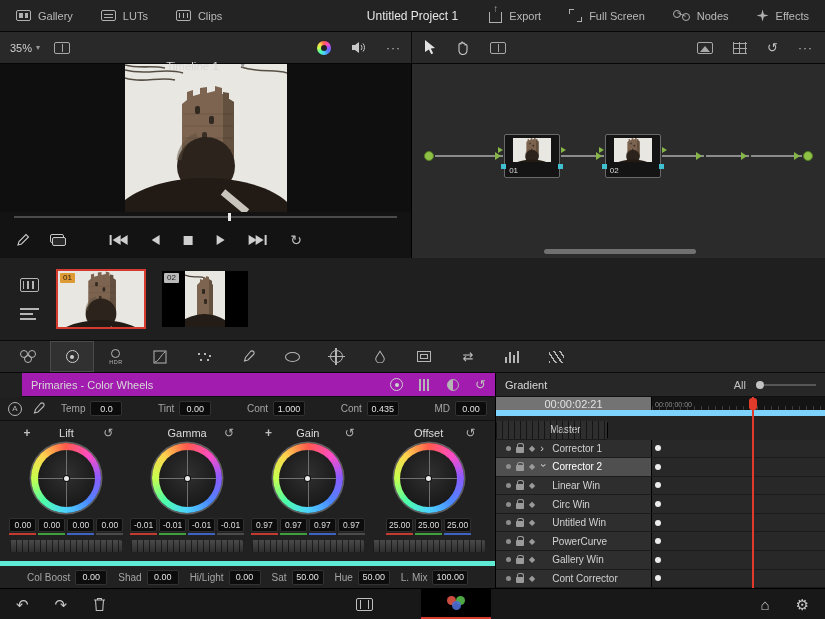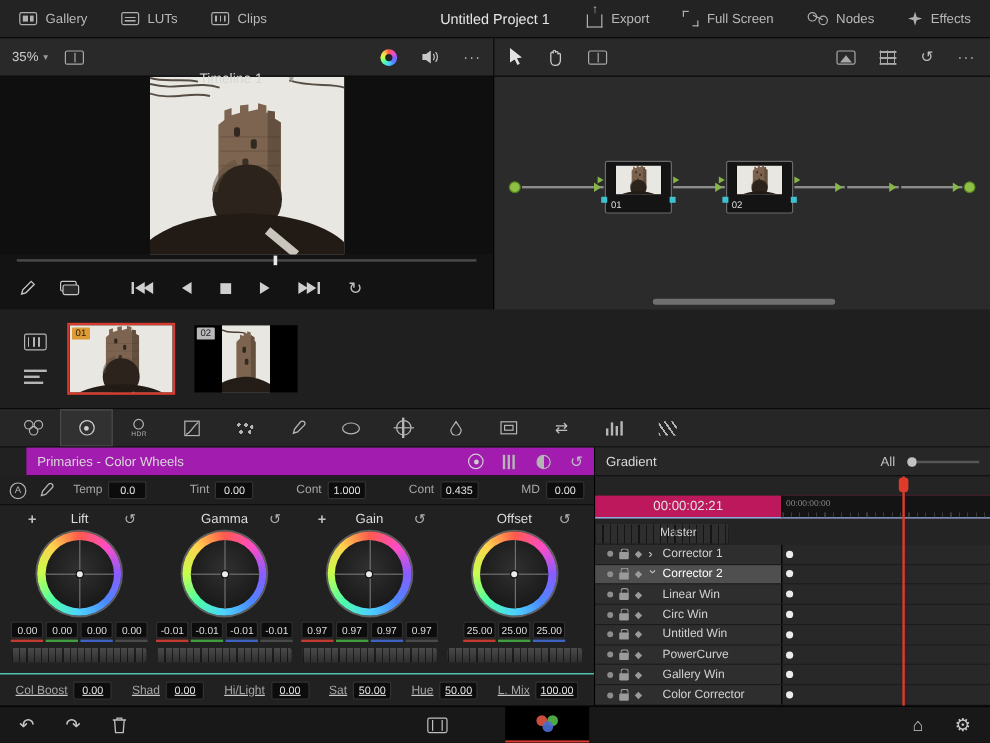--- a/index.html
+++ b/index.html
@@ -184,32 +184,32 @@
   .values { display:flex; gap:2px; margin-top:5px; }
   .vcell { display:flex; flex-direction:column; align-items:center; gap:1px; }
   .vbox2 { width:27px; height:14px; background:#0c0c0c; border:1px solid #303030; border-radius:2px;
     font-size:8.5px; color:#dedede; display:flex; align-items:center; justify-content:center; }
   .uline { width:27px; height:2px; }
   .ul-r{background:#c23b2e;} .ul-g{background:#3f9f3c;} .ul-b{background:#3f63c2;} .ul-y{background:#4a4a4a;}
   .master { width:112px; height:12px; margin-top:5px; border-radius:2px;
     background:linear-gradient(#4a4a4a,#2e2e2e); position:relative; overflow:hidden; }
   .master::before { content:""; position:absolute; inset:0;
     background:repeating-linear-gradient(90deg,rgba(0,0,0,.55) 0 1px,transparent 1px 6px); }
-  .p-footer { flex:0 0 27px; border-top:1px solid #5eead4; display:flex; align-items:center; justify-content:space-between; padding:0 13px;text-decoration:underline; }
+  .p-footer { flex:0 0 27px; border-top:5px solid #5eead4; display:flex; align-items:center; justify-content:space-between; padding:0 27px; }
 
   
   .keyframes { flex:1; background:#242424; display:flex; flex-direction:column; position:relative; }
   .k-header { flex:0 0 24px; background:#272727; border-bottom:1px solid #101010; display:flex; align-items:center; padding:0 9px; }
   .k-title { font-size:11px; color:#d8d8d8; }
   .k-right { margin-left:auto; display:flex; align-items:center; gap:10px; }
   .k-all { color:#c2c2c2; }
   .k-slider { display:flex; align-items:center; }
   .k-knob { width:8px; height:8px; border-radius:50%; background:#c2c2c2; }
   .k-track { width:52px; height:2px; background:#565656; }
-  .k-timebar { flex:0 0 19px; display:flex; background:#be185d; border-bottom:1px solid #7dd3fc;margin-top:16px; }
+  .k-timebar { flex:0 0 19px; display:flex; background:#737373; border-bottom:6px solid #7dd3fc; }
   .k-tc { width:155px; display:flex; align-items:center; justify-content:center; color:#e0e0e0; font-size:11px; }
   .k-ruler { flex:1; position:relative; background:#141414; border-left:1px solid #000; }
   .k-ruler-label { position:absolute; left:3px; top:4px; font-size:7px; color:#8d8d8d; }
   .k-ruler::after { content:""; position:absolute; left:0; right:0; bottom:0; height:4px;
     background:repeating-linear-gradient(90deg,#3a3a3a 0 1px,transparent 1px 7px); }
   .k-rows { flex:1; display:flex; flex-direction:column; }
   .k-row { flex:1; display:flex; border-bottom:1px solid #1b1b1b; min-height:0; }
   .k-left { width:155px; display:flex; align-items:center; gap:5px; padding-left:10px; background:#2e2e2e; }
   .k-row.selected .k-left { background:#4f4f4f; }
   .k-row.selected .k-name { color:#fff; }
@@ -824,21 +824,21 @@
             <span class="k-name">Gallery Win</span>
           </div>
           <div class="k-cell"></div>
         </div>
         <div class="k-row">
           <div class="k-left">
             <span class="k-dot"></span>
             <span class="k-lock"></span>
             <span class="k-diamond">◆</span>
             <span class="k-chev hidden">›</span>
-            <span class="k-name">Color Corrector</span>
+            <span class="k-name">Cont Corrector</span>
           </div>
           <div class="k-cell"></div>
         </div>
       </div>
       <div class="playhead"></div>
     </div>
   </div>
 
   <div class="bottombar">
     <div class="bb-left">

